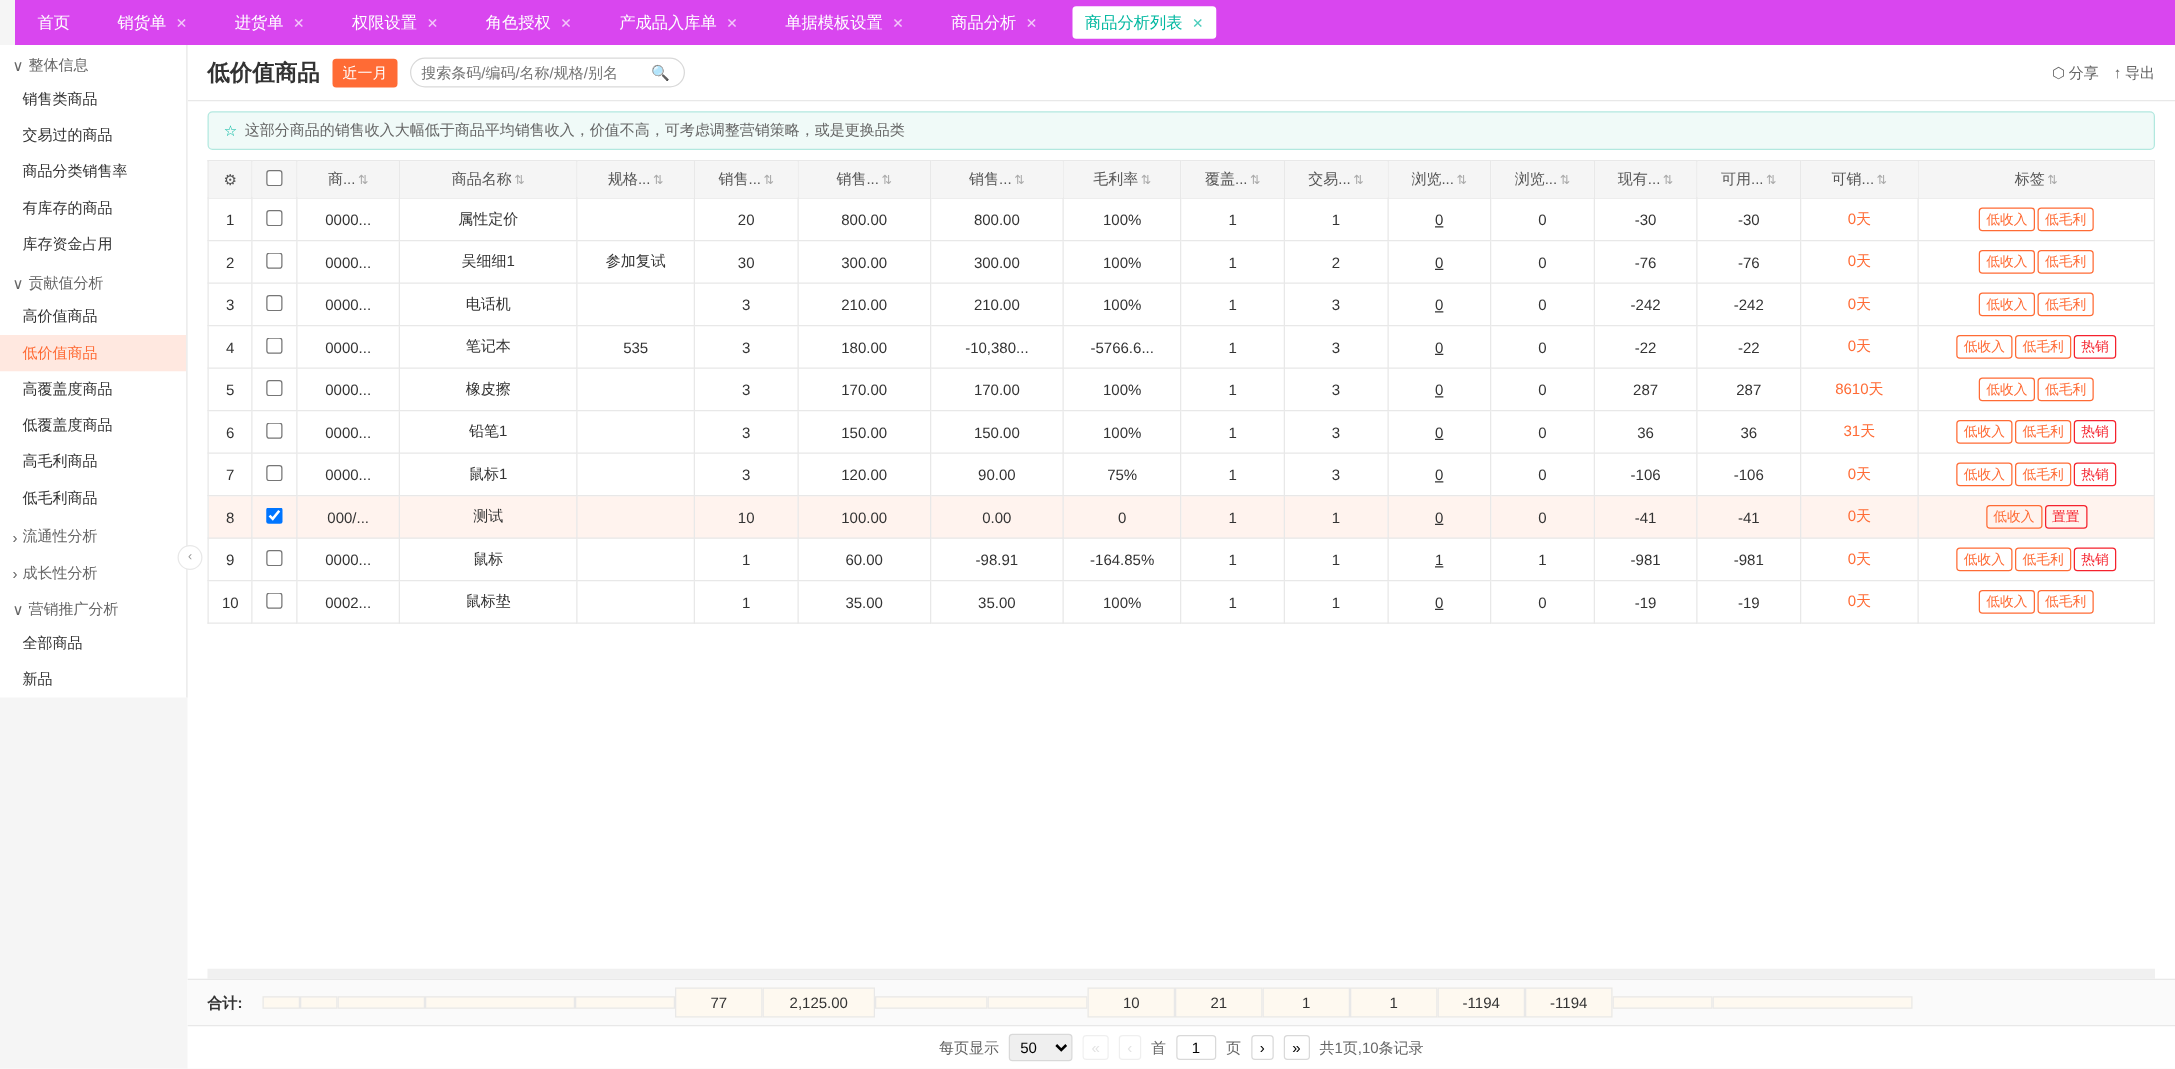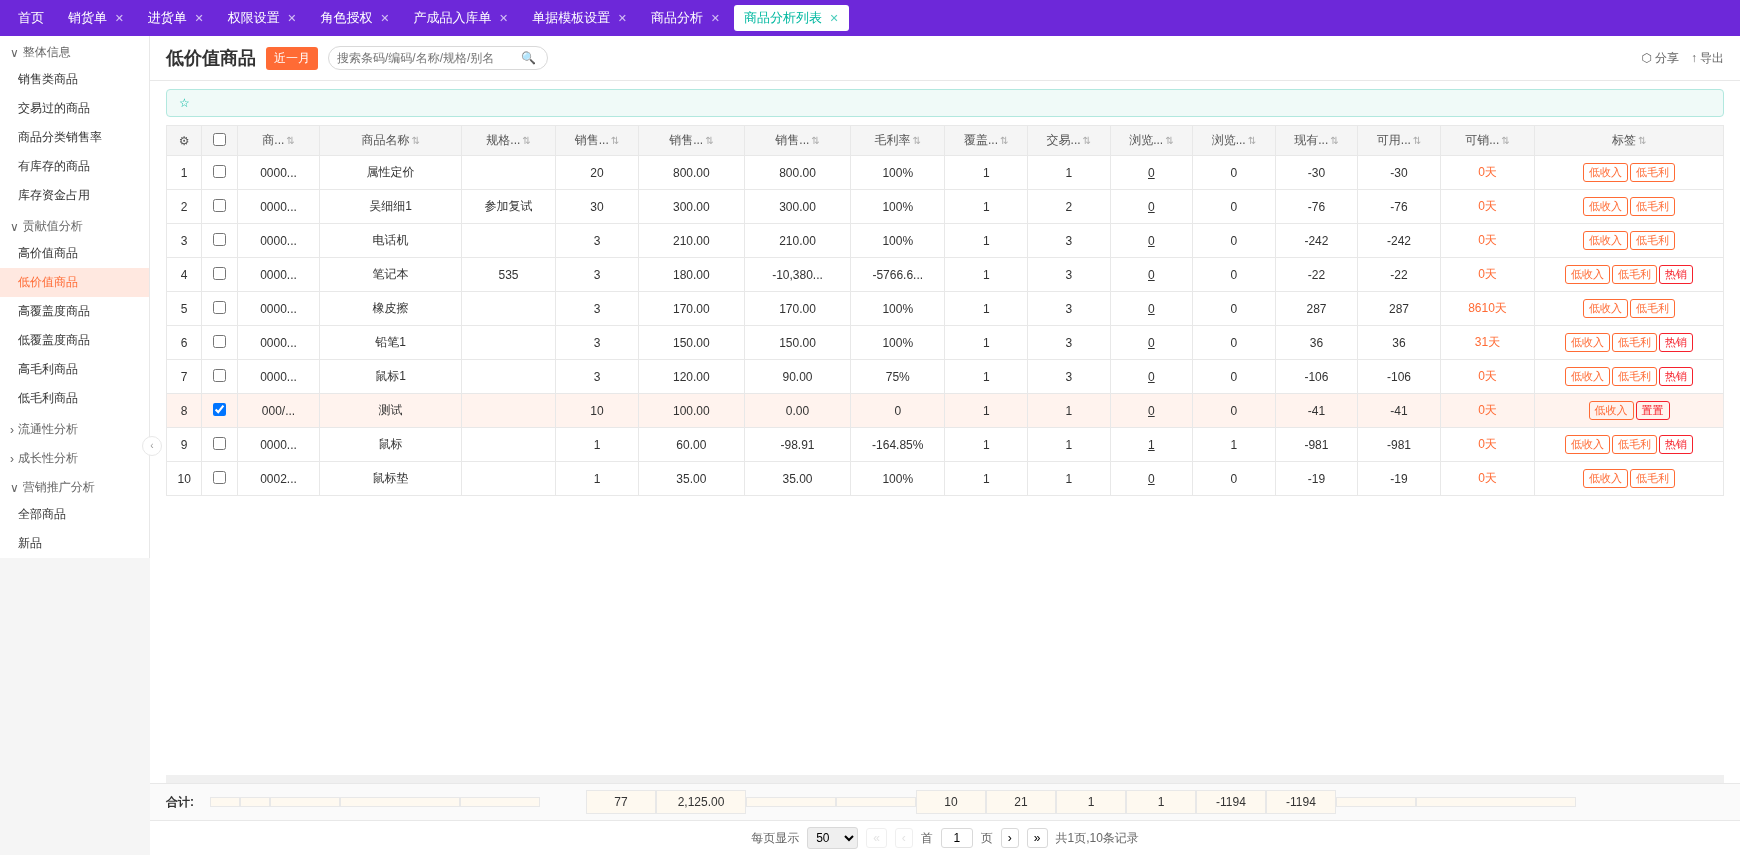--- a/index.html
+++ b/index.html
@@ -1,25 +1,26 @@
 <!DOCTYPE html>
 <html><head>
   <meta charset="utf-8">
   <style>
     * { margin: 0; padding: 0; box-sizing: border-box; }
     body { font-family: 'Microsoft YaHei', Arial, sans-serif; font-size: 12px; background: #f5f5f5; width: 1740px; min-height: 855px; overflow: hidden; }
 
     
     .top-nav {
-      background: #6d28d9;
+      background: #d946ef;
       height: 36px;
       display: flex;
       align-items: center;
       padding: 0 8px;
-      gap: 4px;
+      gap: 18px;
+      margin-left: 12px;
     }
     .nav-item {
       color: #fff;
       padding: 4px 10px;
       cursor: pointer;
       font-size: 13px;
       border-radius: 3px;
       white-space: nowrap;
     }
     .nav-item.active { background: #fff; color: #00b8a0; }
@@ -357,20 +358,21 @@
         </div>
         <div class="header-btn">
           <span>↑</span>
           <span>导出</span>
         </div>
       </div>
     </div>
 
     <div class="notice-bar">
       <span class="notice-icon">☆</span>
+      <span>这部分商品的销售收入大幅低于商品平均销售收入，价值不高，可考虑调整营销策略，或是更换品类</span>
     </div>
 
     <div class="table-area">
       <table>
         <thead>
           <tr>
             <th style="width:30px;">
               <span>⚙</span>
             </th>
             <th style="width:30px;">
@@ -706,21 +708,21 @@
     <div class="bottom-scrollbar"></div>
 
     <div class="footer-bar">
       <span class="total-label">合计:</span>
       <div class="total-row">
         <div class="total-cell" style="width:30px;"></div>
         <div class="total-cell" style="width:30px;"></div>
         <div class="total-cell" style="width:70px;"></div>
         <div class="total-cell" style="width:120px;"></div>
         <div class="total-cell" style="width:80px;"></div>
-        <div class="total-cell" style="width:70px;margin-left:46px;">77</div>
+        <div class="total-cell" style="width:70px;">77</div>
         <div class="total-cell" style="width:90px;">2,125.00</div>
         <div class="total-cell" style="width:90px;"></div>
         <div class="total-cell" style="width:80px;"></div>
         <div class="total-cell" style="width:70px;">10</div>
         <div class="total-cell" style="width:70px;">21</div>
         <div class="total-cell" style="width:70px;">1</div>
         <div class="total-cell" style="width:70px;">1</div>
         <div class="total-cell" style="width:70px;">-1194</div>
         <div class="total-cell" style="width:70px;">-1194</div>
         <div class="total-cell" style="width:80px;"></div>

